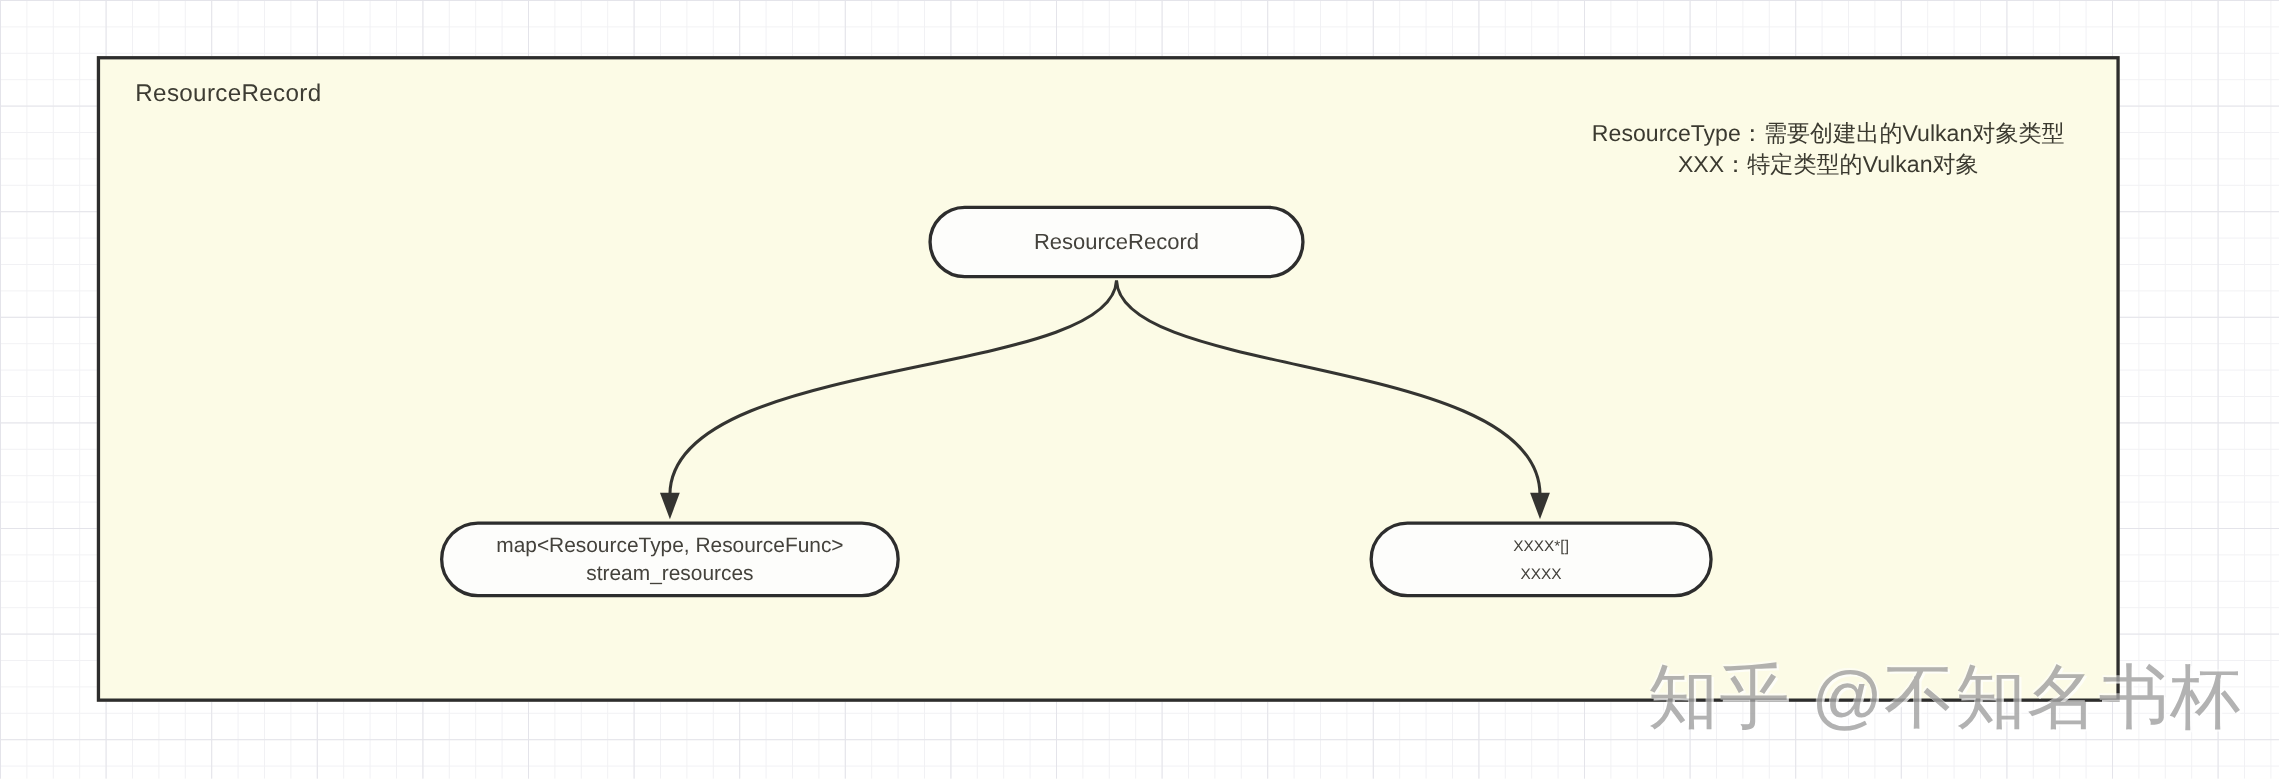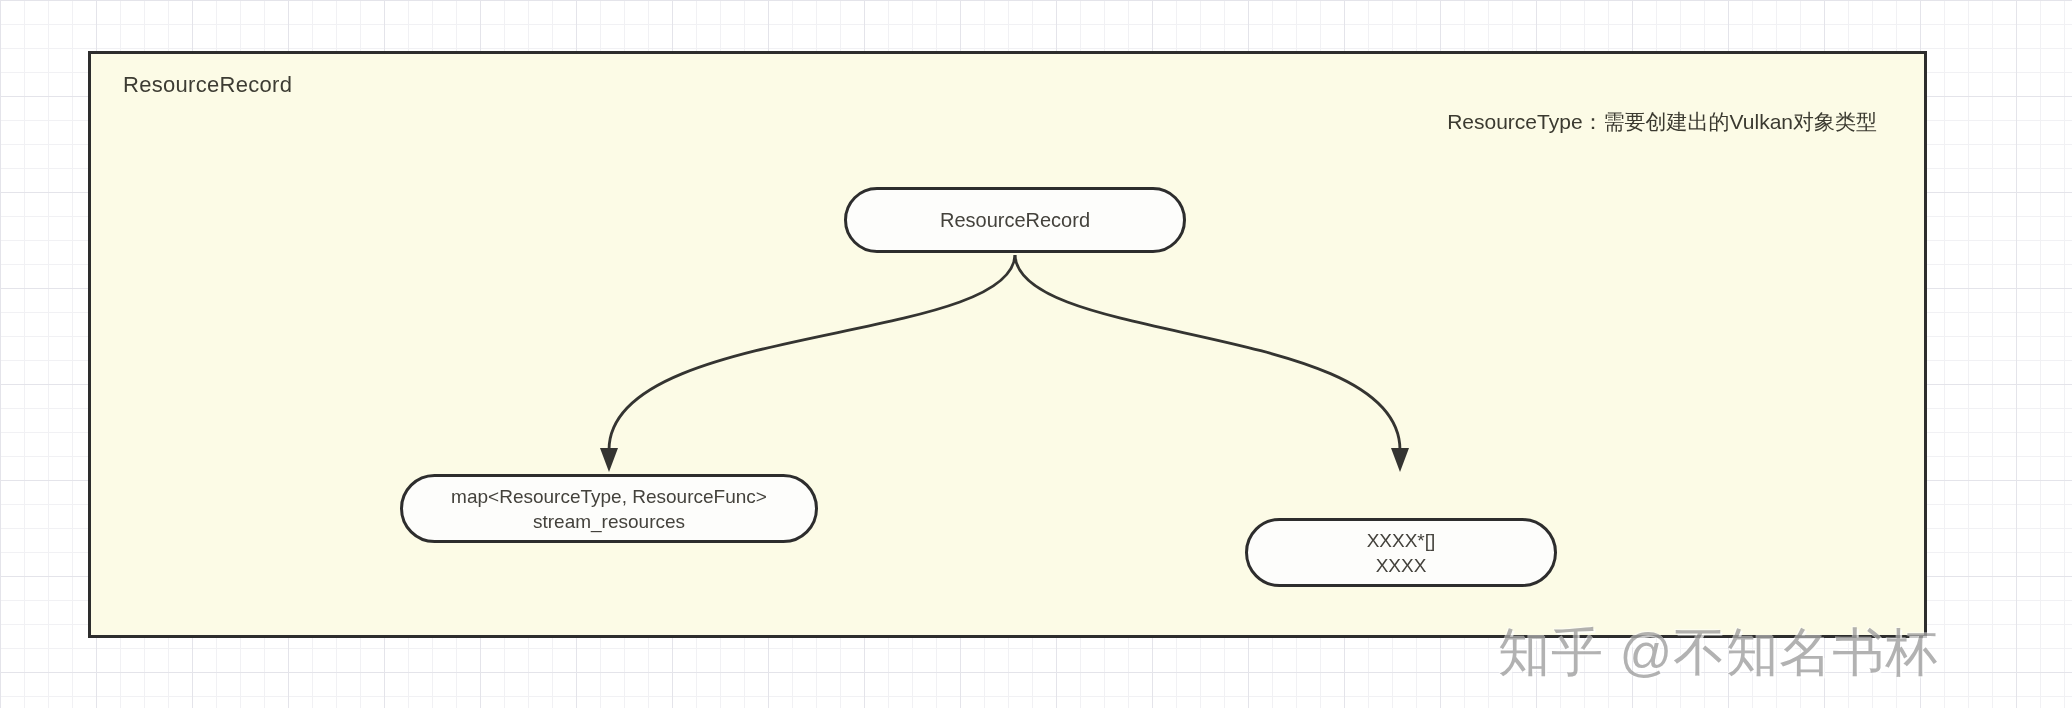--- a/index.html
+++ b/index.html
@@ -66,53 +66,52 @@
   }
   .node-left {
     left: 400px; top: 474px;
     width: 418px; height: 69px;
     font-size: 19px;
     line-height: 25px;
   }
   .node-right {
     left: 1245px; top: 474px;
     width: 312px; height: 69px;
-    font-size: 19px;
+    font-size: 14px;
     line-height: 25px;
-    margin-top: 44px;
   }
   .connectors {
     position: absolute;
     left: 0; top: 0;
     width: 2072px; height: 708px;
     z-index: 1;
   }
   .watermark {
     position: absolute;
     left: 1498px; top: 590px;
     z-index: 3;
-    font-size: 52px;
+    font-size: 64px;
     letter-spacing: 1px;
     color: #a2a2a2;
     opacity: 0.82;
     white-space: nowrap;
     text-shadow: 2px 2px 0 rgba(255,255,255,0.9), -1px -1px 0 rgba(255,255,255,0.6);
-    margin-top: 28px;
   }
 </style>
 </head>
 <body>
 
 <div class="stage">
 
   <div class="panel">
     <div class="panel-title">ResourceRecord</div>
 
     <div class="legend">
       <div>ResourceType：需要创建出的Vulkan对象类型</div>
+      <div>XXX：特定类型的Vulkan对象</div>
     </div>
   </div>
 
   <svg class="connectors" viewBox="0 0 2072 708" xmlns="http://www.w3.org/2000/svg">
     <path d="M 1015 255 C 1011 345, 609 322, 609 450" fill="none" stroke="#343431" stroke-width="2.8"></path>
     <path d="M 1015 255 C 1019 345, 1400 322, 1400 450" fill="none" stroke="#343431" stroke-width="2.8"></path>
     <polygon points="600,448 618,448 609,472" fill="#343431"></polygon>
     <polygon points="1391,448 1409,448 1400,472" fill="#343431"></polygon>
   </svg>
 

